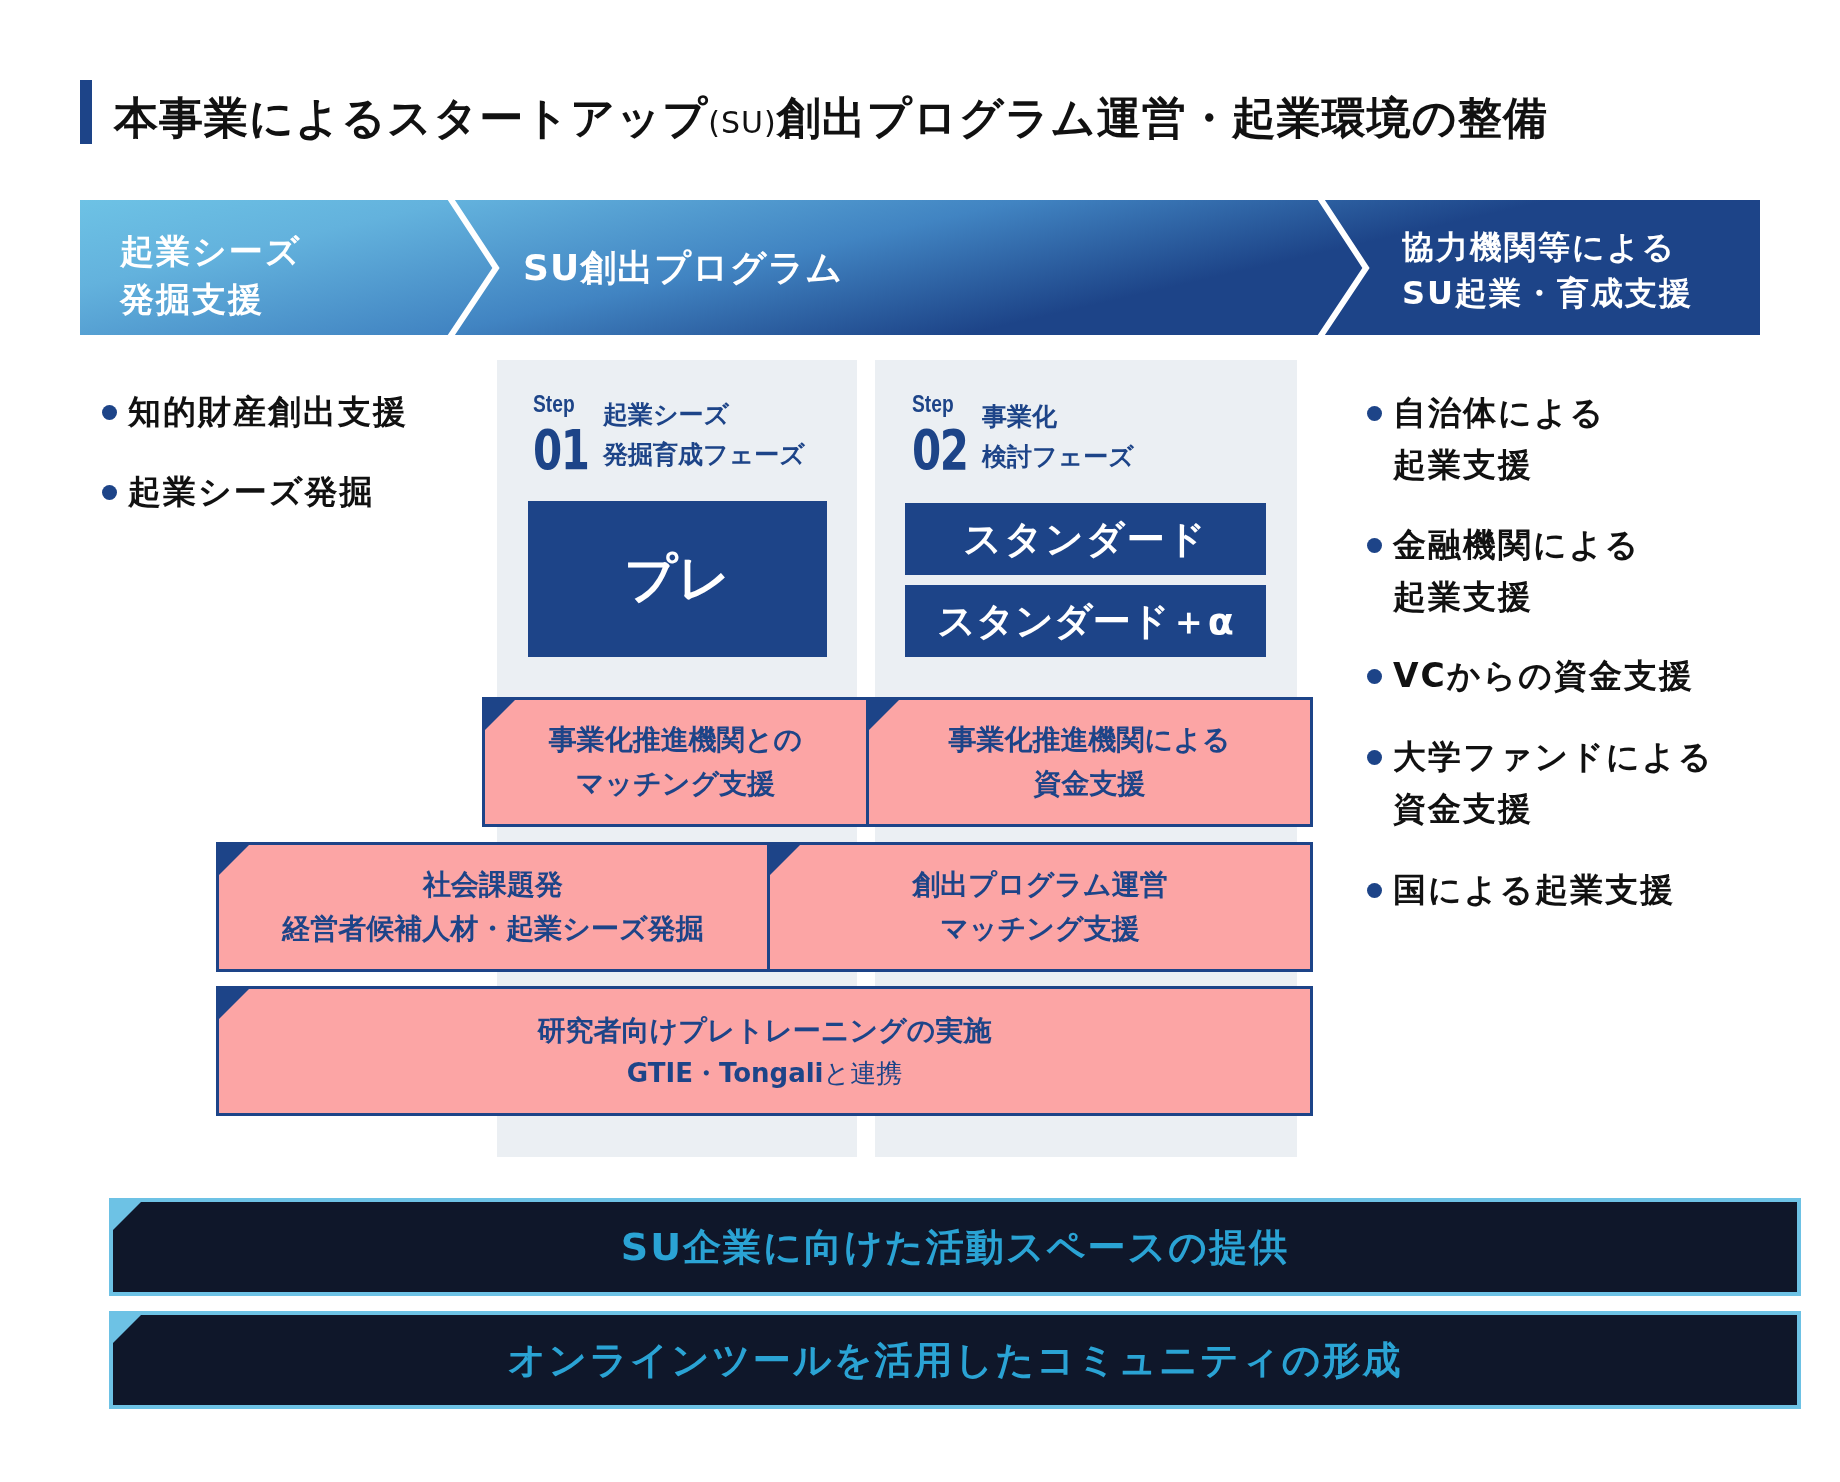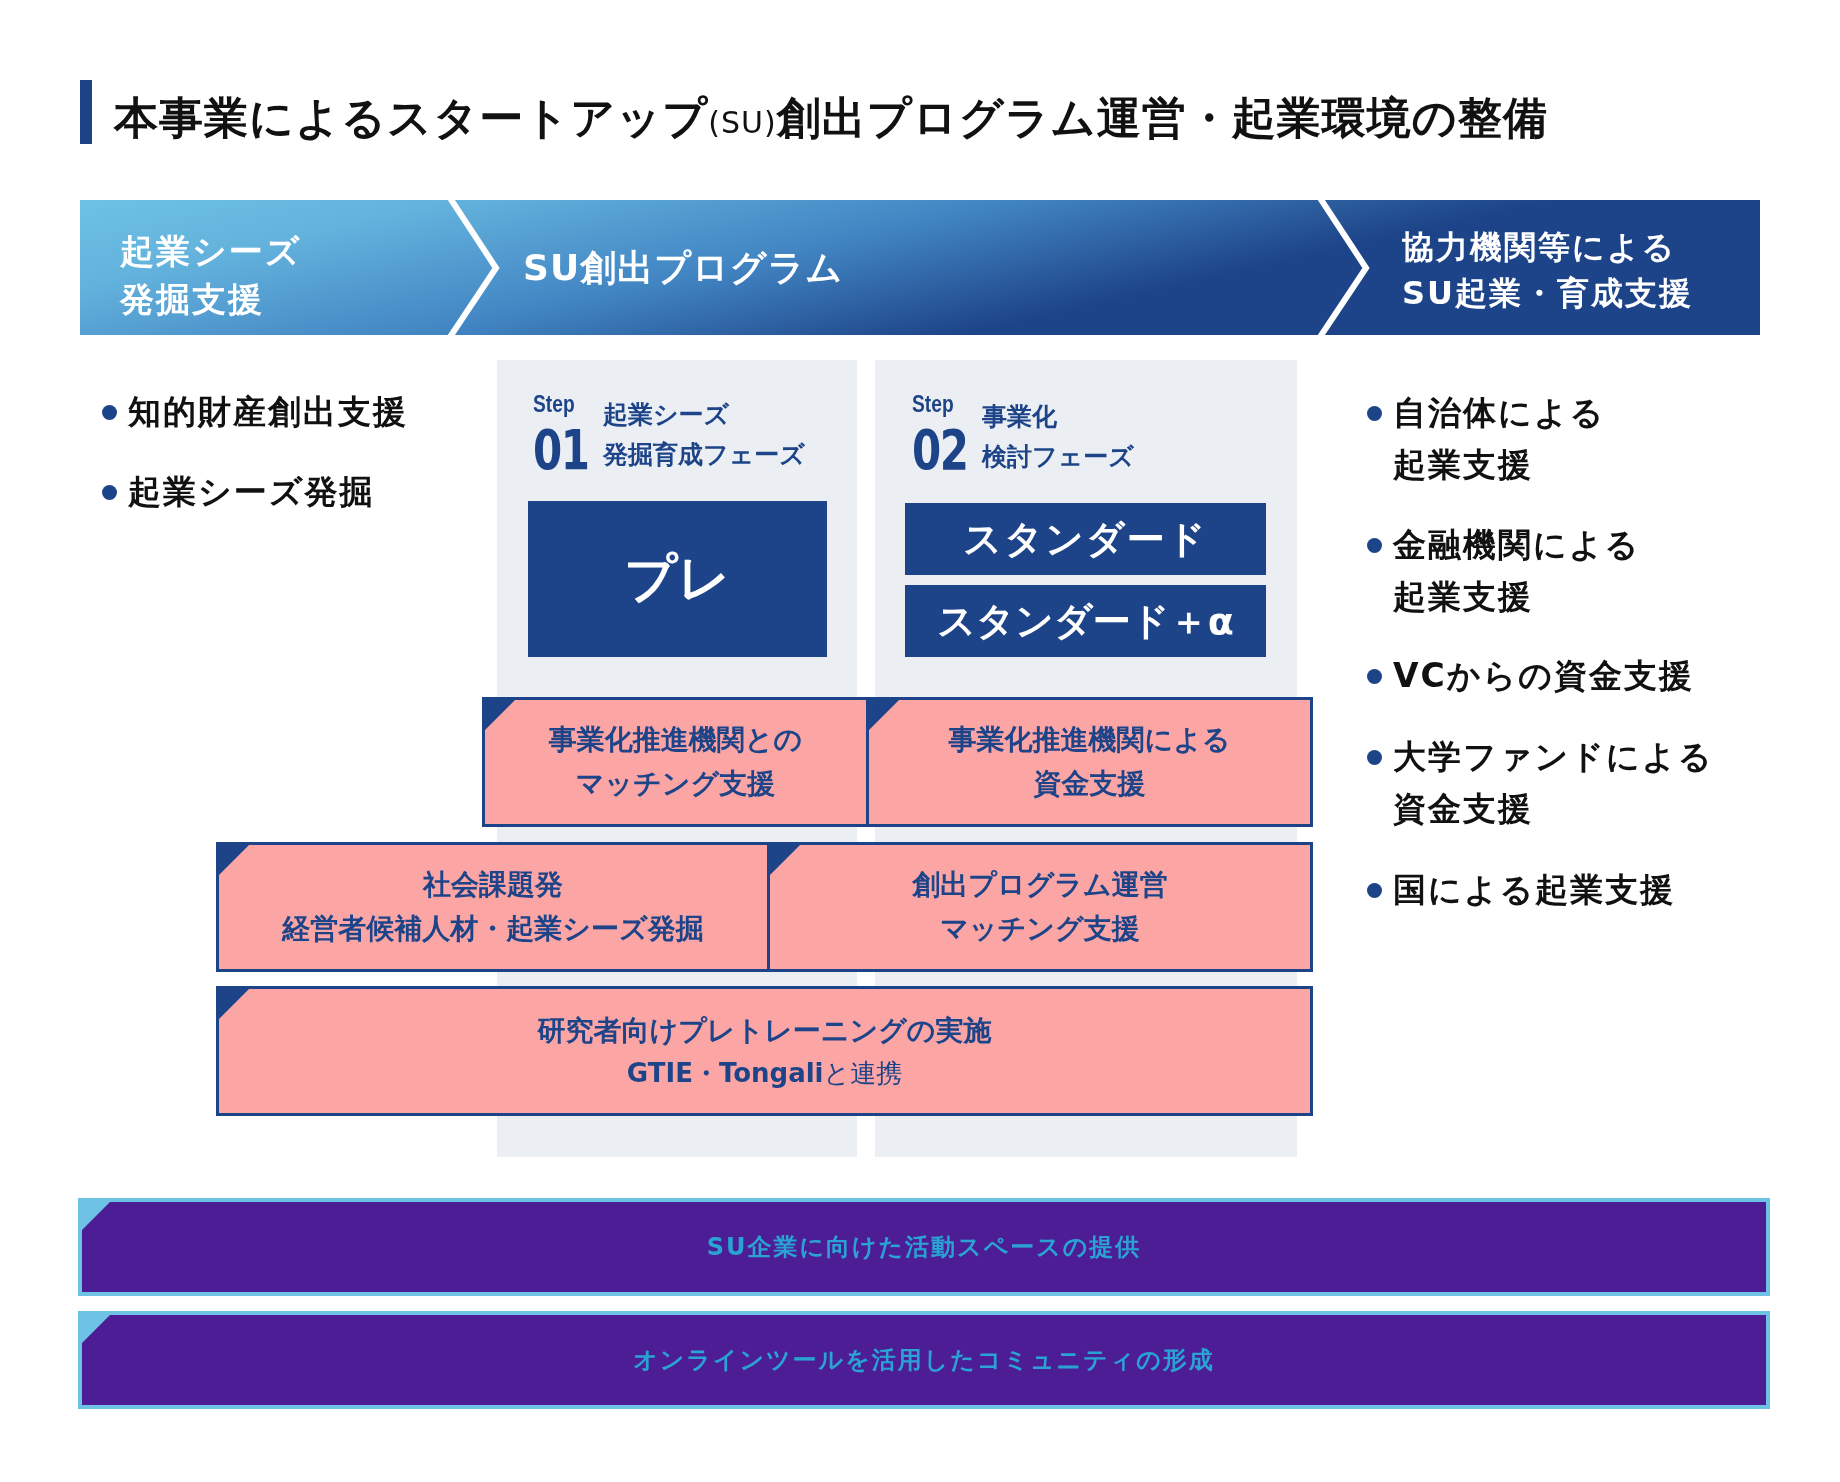--- a/index.html
+++ b/index.html
@@ -26,21 +26,21 @@
   .step-num { font-size: 56px; color: #1d4488; font-weight: bold; line-height: 60px; transform: scaleX(0.75); transform-origin: left; letter-spacing: -2px; }
   .step-lbl { font-size: 25px; color: #1d4488; font-weight: bold; line-height: 40px; white-space: nowrap; }
 
   .navy-box { background: #1d4488; color: #fff; font-weight: bold; display: flex; align-items: center; justify-content: center; white-space: nowrap; }
 
   .obox { border: 3px solid #1d4488; background: #fca5a5; display: flex; flex-direction: column; align-items: center; justify-content: center; color: #1d4488; font-weight: bold; font-size: 28px; line-height: 44px; text-align: center; overflow: hidden; }
   .obox .corner { position: absolute; left: 0; top: 0; width: 0; height: 0; border-top: 30px solid #1d4488; border-right: 30px solid transparent; }
   .obox .sub { font-size: 26px; line-height: 40px; }
   .obox .sub .plain { font-weight: normal; }
 
-  .lbox { border: 4px solid #6dc2e5; background: #4c1d95; display: flex; align-items: center; justify-content: center; color: #2aa3d4; font-weight: bold; font-size: 24px; letter-spacing: 2px; }
+  .lbox { border: 4px solid #6dc2e5; background: #0f172a; display: flex; align-items: center; justify-content: center; color: #2aa3d4; font-weight: bold; font-size: 38px; letter-spacing: 2px; margin-left: 31px; }
   .lbox .corner { position: absolute; left: 0; top: 0; width: 0; height: 0; border-top: 28px solid #6dc2e5; border-right: 28px solid transparent; }
 </style>
 </head>
 <body>
 
 <div class="abs title-bar"></div>
 <h1 class="abs title"><span>本事業によるスタートアップ</span><span class="paren">(SU)</span><span>創出プログラム運営・起業環境の整備</span></h1>
 
 <div class="abs banner">
   <svg width="1680" height="135" viewBox="0 0 1680 135">

